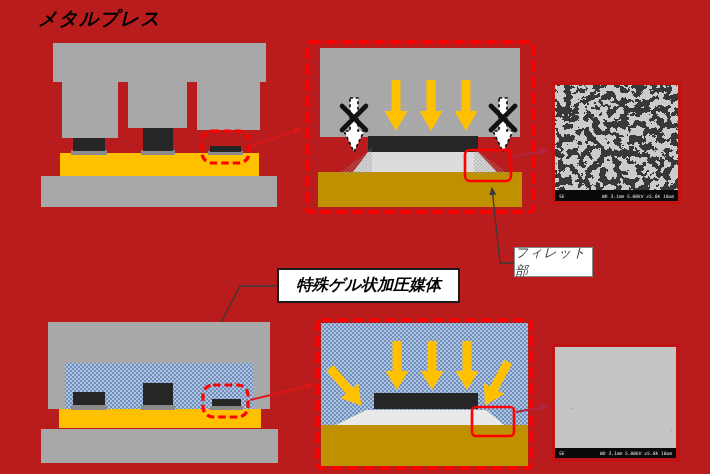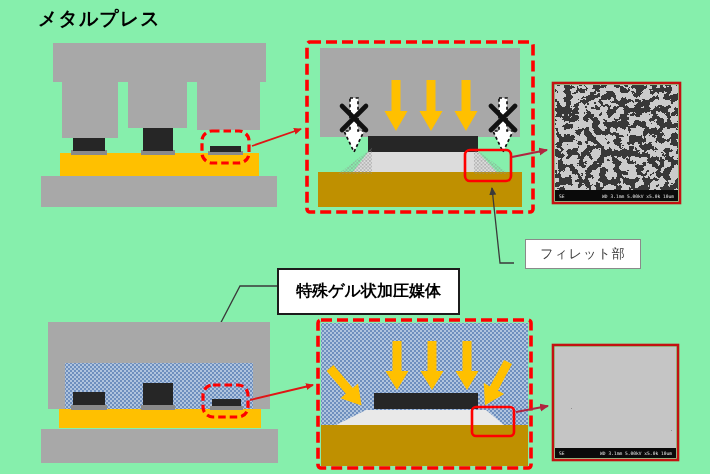--- a/index.html
+++ b/index.html
@@ -1,17 +1,17 @@
 <!DOCTYPE html>
 <html style="--press-gray: #a8a8a8; --chip-dark: #262626; --pad-gray: #8a8a8a; --substrate-yellow: #ffc000; --substrate-gold: #bf9000; --solder-gray: #dcdcdc; --solder-gray-light: #e9e9e9; --arrow-yellow: #ffc000; --gel-blue-light: #b0c4de; --gel-blue-dark: #6e8fbe; --speckle-gray: #8f8f8f; --accent-red: #ff0000; --link-red: #e01515; --sem-red: #b02540; --sem-border-red: #c41111; --callout-dark: #3a3a3a; --label-border-gray: #8a8a8a;"><head>
 <meta charset="utf-8">
 <style>
   html,body{margin:0;padding:0;background:#fff;}
-  .stage{position:relative;width:710px;height:474px;background:#86efac;overflow:hidden;
-         font-family:"Liberation Sans",sans-serif;}
+  .stage{position:relative;width:710px;height:474px;background:#b91c1c;overflow:hidden;
+         font-family:"Liberation Sans",sans-serif;font-style:italic;}
   .stage svg.art{position:absolute;left:0;top:0;}
   
   .c-press{fill:var(--press-gray);}
   .c-base{fill:var(--press-gray);}
   .c-chip{fill:var(--chip-dark);}
   .c-pad{fill:var(--pad-gray);}
   .c-sub-y{fill:var(--substrate-yellow);}
   .c-sub-g{fill:var(--substrate-gold);}
   .c-solder{fill:var(--solder-gray);}
   .c-solder2{fill:var(--solder-gray-light);}
@@ -29,24 +29,24 @@
   .xmark{stroke:#111111;stroke-width:4.6;stroke-linecap:round;}
   .sem-frame{fill:none;stroke:var(--sem-border-red);stroke-width:2.6;}
   .sem-bar{fill:#0a0a0a;}
   .sem-text{fill:#e8e8e8;font-size:4.6px;font-family:"DejaVu Sans Mono",monospace;}
   
   .title{position:absolute;font-weight:bold;font-size:19px;color:#000;letter-spacing:1px;}
   .title-metal{left:38px;top:6px;}
   .title-sinter{left:48px;top:264px;}
   .boxlabel{position:absolute;background:#fff;display:flex;align-items:center;
             justify-content:center;box-sizing:border-box;}
-  .gel-label{left:277px;top:268px;width:183px;height:47px;border:2px solid #1c1c1c;
+  .gel-label{left:277px;top:268px;width:183px;height:35px;border:2px solid #1c1c1c;
              font-weight:bold;font-size:16px;color:#000;}
-  .fillet-label{left:514px;top:239px;width:116px;height:30px;border:1px solid var(--label-border-gray);
-             font-size:13px;color:#3c3c3c;letter-spacing:1px;margin-left:11px;}
+  .fillet-label{left:514px;top:247px;width:79px;height:30px;border:1px solid var(--label-border-gray);
+             font-size:13px;color:#3c3c3c;letter-spacing:1px;}
 </style>
 </head>
 <body>
 
 <div class="stage">
 
   <svg class="art" width="710" height="474" viewBox="0 0 710 474">
     <defs>
       <pattern id="gel" width="4" height="4" patternUnits="userSpaceOnUse">
         <rect width="4" height="4" class="gel-a"></rect>

